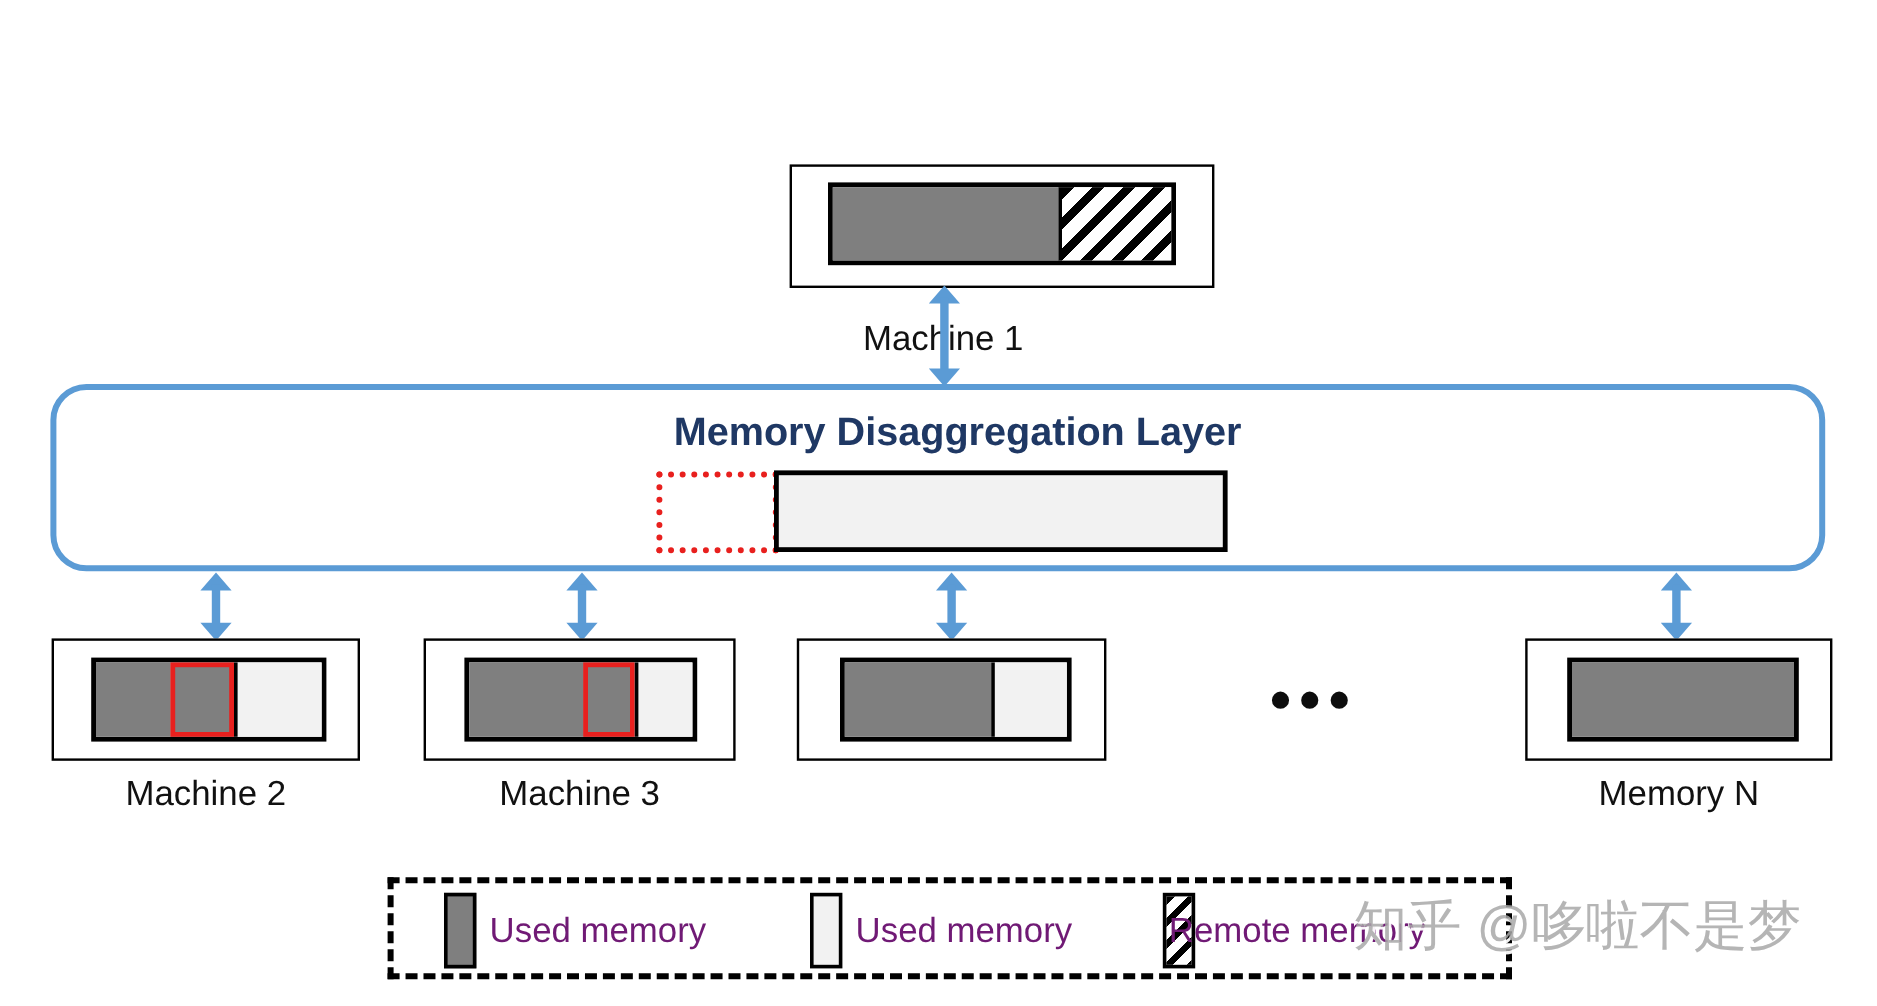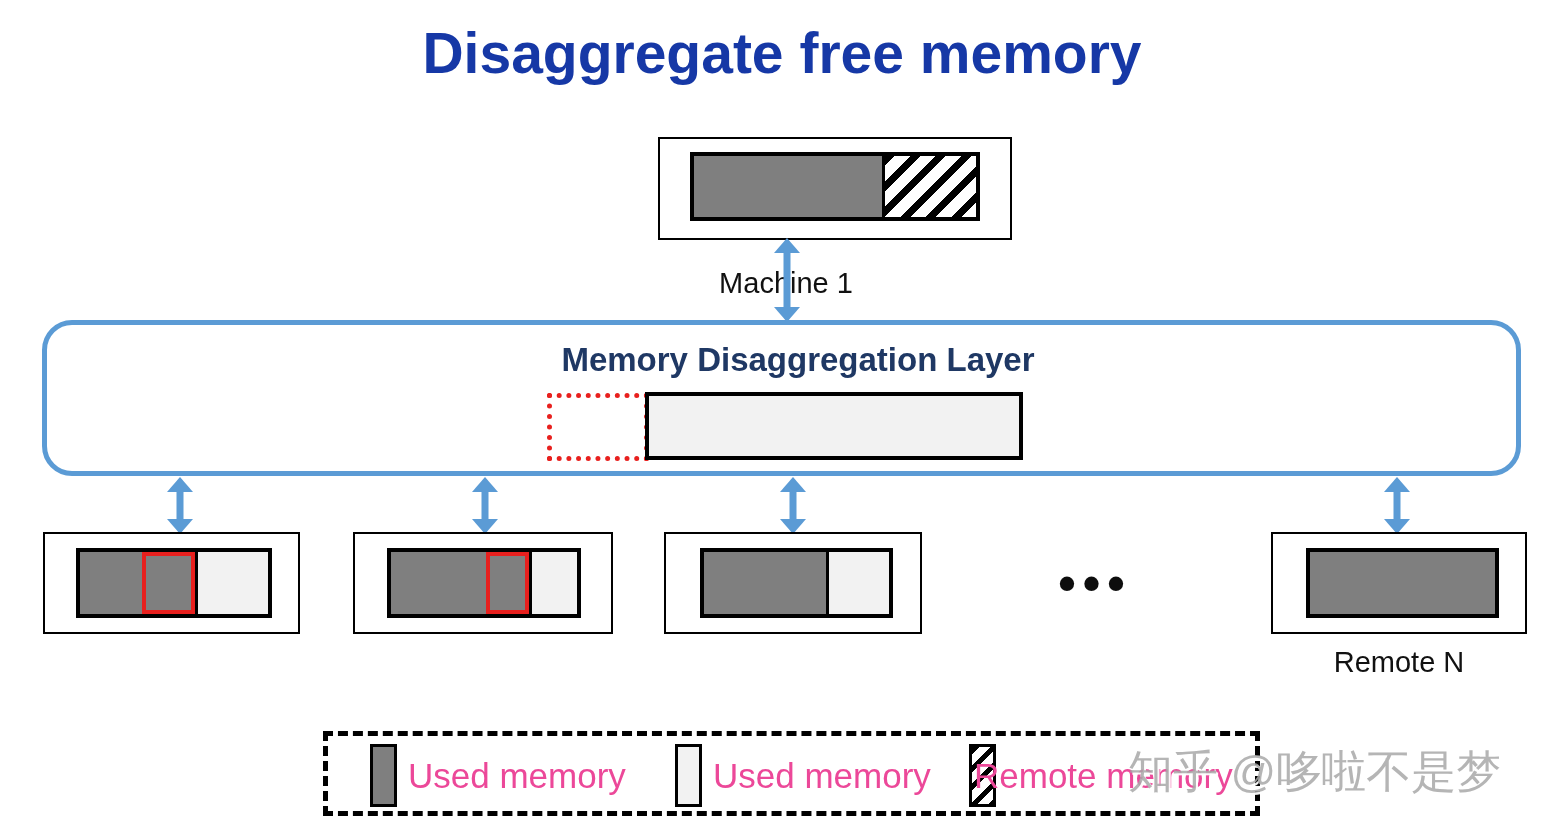--- a/index.html
+++ b/index.html
@@ -135,42 +135,41 @@
   }
   .legend-swatch.used   { background: var(--used-gray, #7F7F7F); }
   .legend-swatch.free   { background: var(--free-gray, #F2F2F2); }
   .legend-swatch.remote {
     background: repeating-linear-gradient(135deg, #000 0, #000 5px, #fff 5px, #fff 13px);
   }
   .legend-label {
     position: absolute;
     top: 0; height: 85px;
     line-height: 80px;
-    font-size: 35px;
-    color: #ec4899;
+    font-size: 29px;
+    color: #701a75;
     white-space: nowrap;
   }
 
   
   .watermark {
     position: absolute;
     left: 1128px; top: 742px;
     font-size: 45px;
     color: rgba(168,168,168,0.85);
     text-shadow: 2px 2px 0 rgba(255,255,255,0.95);
     white-space: nowrap;
     z-index: 5;
   }
 </style>
 </head>
 <body>
 
 <div class="stage">
 
-  <div class="main-title">Disaggregate free memory</div>
 
   <div class="machine-box" style="left:658px; top:137px; width:354px; height:103px;">
     <div class="mem-bar" style="left:30px; top:13px; width:290px; height:69px;">
       <div class="seg used" style="width: 66.5%;"></div>
       <div class="seg remote" style="width: 33.5%;"></div>
     </div>
   </div>
   <div class="machine-label" style="left:686px; top:249px; width:200px;margin-top:18px;">Machine 1</div>
 
   <div class="arrow" style="left:774px; top:238px; height:84px;">
@@ -205,44 +204,46 @@
     <div class="head-down"></div>
   </div>
 
   <div class="machine-box" style="left:43px; top:532px; width:257px; height:102px;">
     <div class="mem-bar" style="left:31px; top:14px; width:196px; height:70px;">
       <div class="seg used" style="width: 33%;"></div>
       <div class="seg used-red" style="width: 28%;"></div>
       <div class="seg free" style="width: 39%;"></div>
     </div>
   </div>
+  <div class="machine-label" style="left:43px; top:646px; width:257px;">Machine 2</div>
 
   <div class="machine-box" style="left:353px; top:532px; width:260px; height:102px;">
     <div class="mem-bar" style="left:32px; top:14px; width:194px; height:70px;">
       <div class="seg used" style="width: 51%;"></div>
       <div class="seg used-red" style="width: 23%;"></div>
       <div class="seg free" style="width: 26%;"></div>
     </div>
   </div>
+  <div class="machine-label" style="left:353px; top:646px; width:260px;">Machine 3</div>
 
   <div class="machine-box" style="left:664px; top:532px; width:258px; height:102px;">
     <div class="mem-bar" style="left:34px; top:14px; width:193px; height:70px;">
       <div class="seg used" style="width: 66%;"></div>
       <div class="seg free" style="width: 34%;"></div>
     </div>
   </div>
 
   <div class="more-dots">•••</div>
 
   <div class="machine-box" style="left:1271px; top:532px; width:256px; height:102px;">
     <div class="mem-bar" style="left:33px; top:14px; width:193px; height:70px;">
       <div class="seg used-full" style="width: 100%;"></div>
     </div>
   </div>
-  <div class="machine-label" style="left:1271px; top:646px; width:256px;">Remote N</div>
+  <div class="machine-label" style="left:1271px; top:646px; width:256px;">Memory N</div>
 
   <div class="legend">
     <div class="legend-swatch used" style="left:42px;"></div>
     <div class="legend-label" style="left:80px;">Used memory</div>
 
     <div class="legend-swatch free" style="left:347px;"></div>
     <div class="legend-label" style="left:385px;">Used memory</div>
 
     <div class="legend-swatch remote" style="left:641px;"></div>
     <div class="legend-label" style="left:646px;">Remote memory</div>

